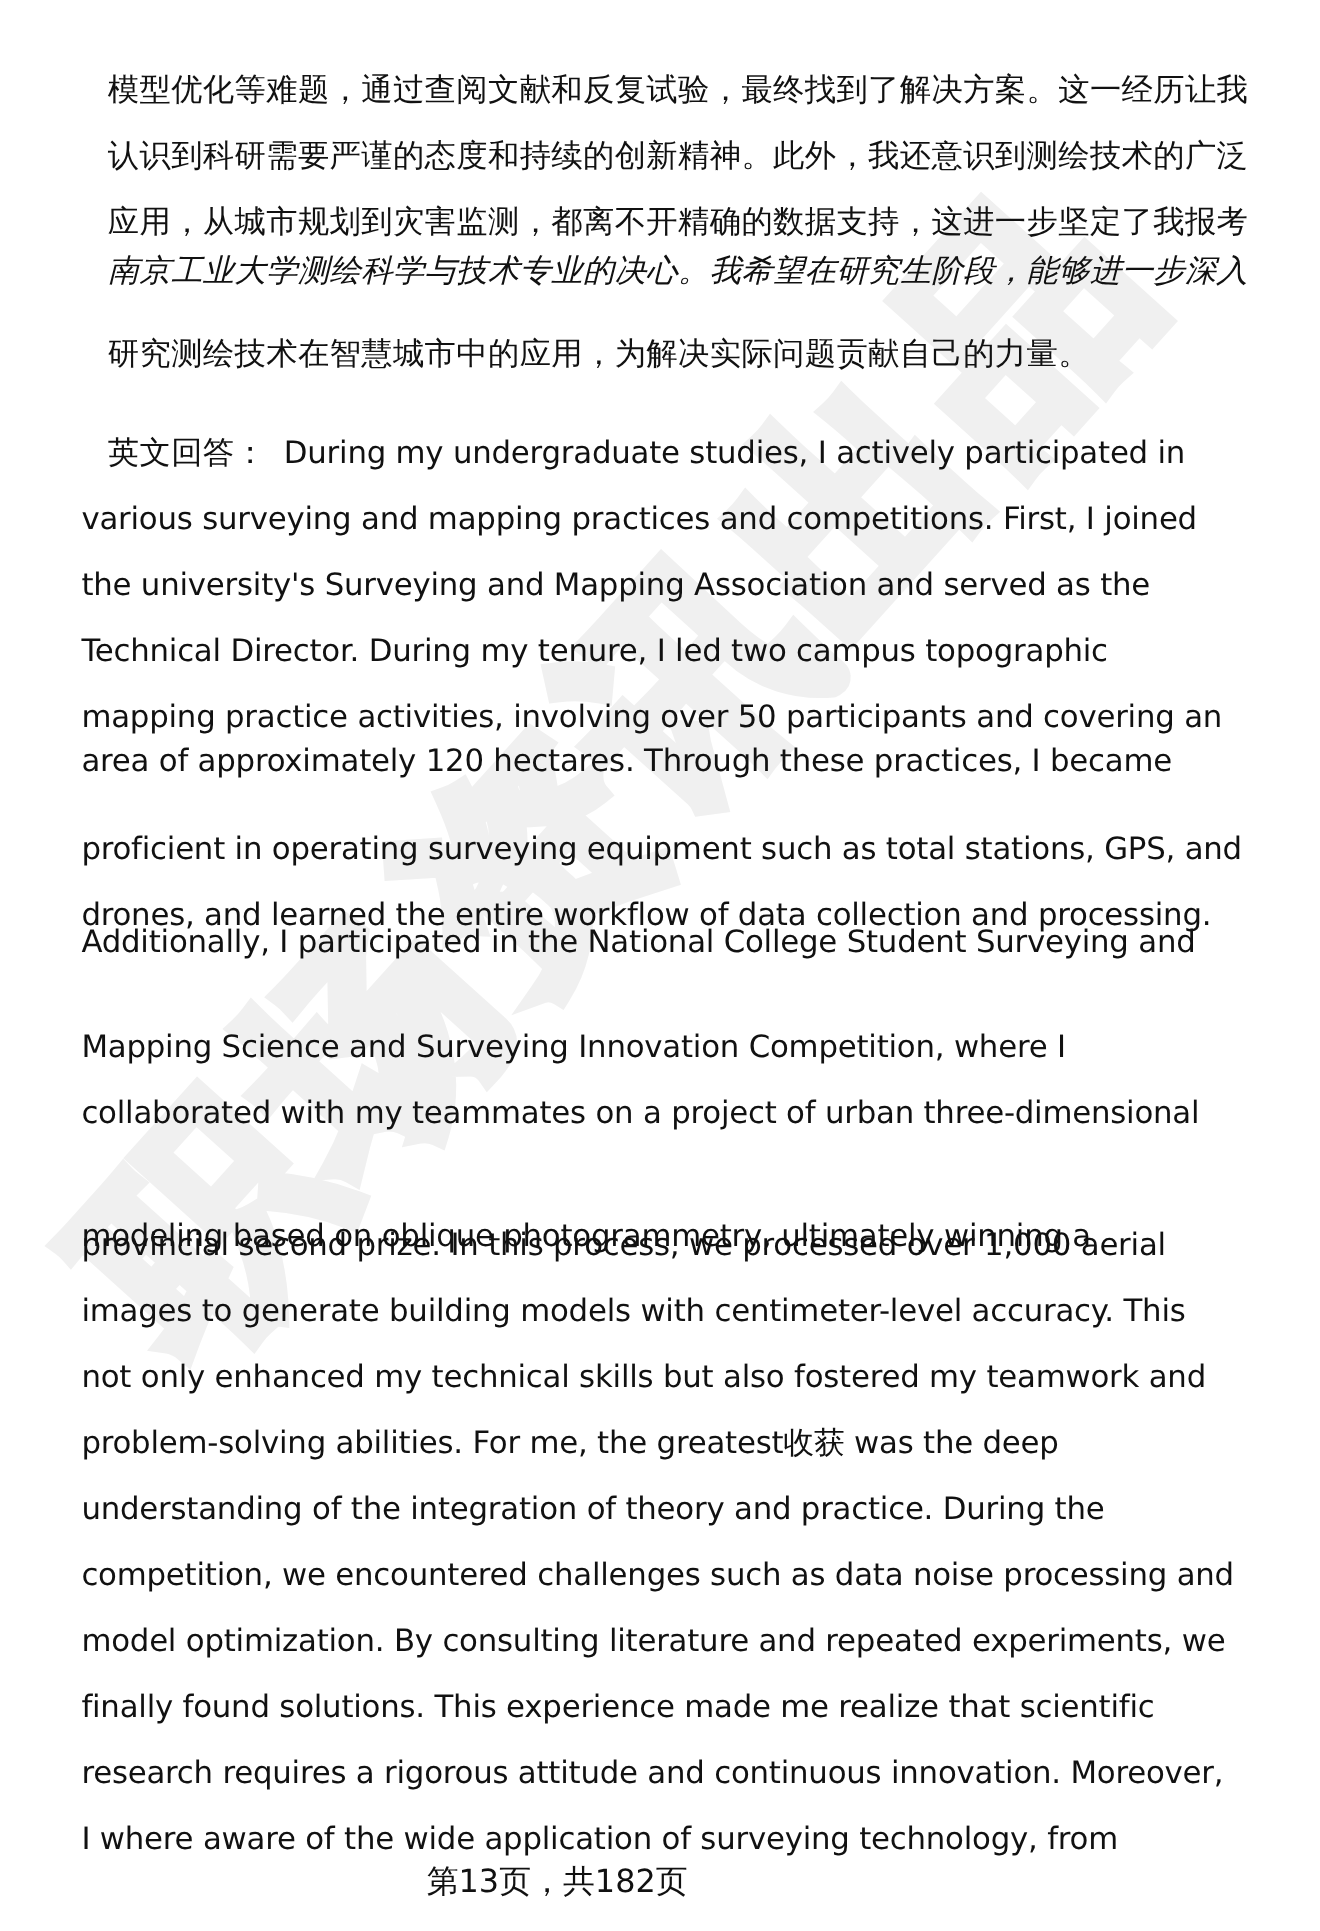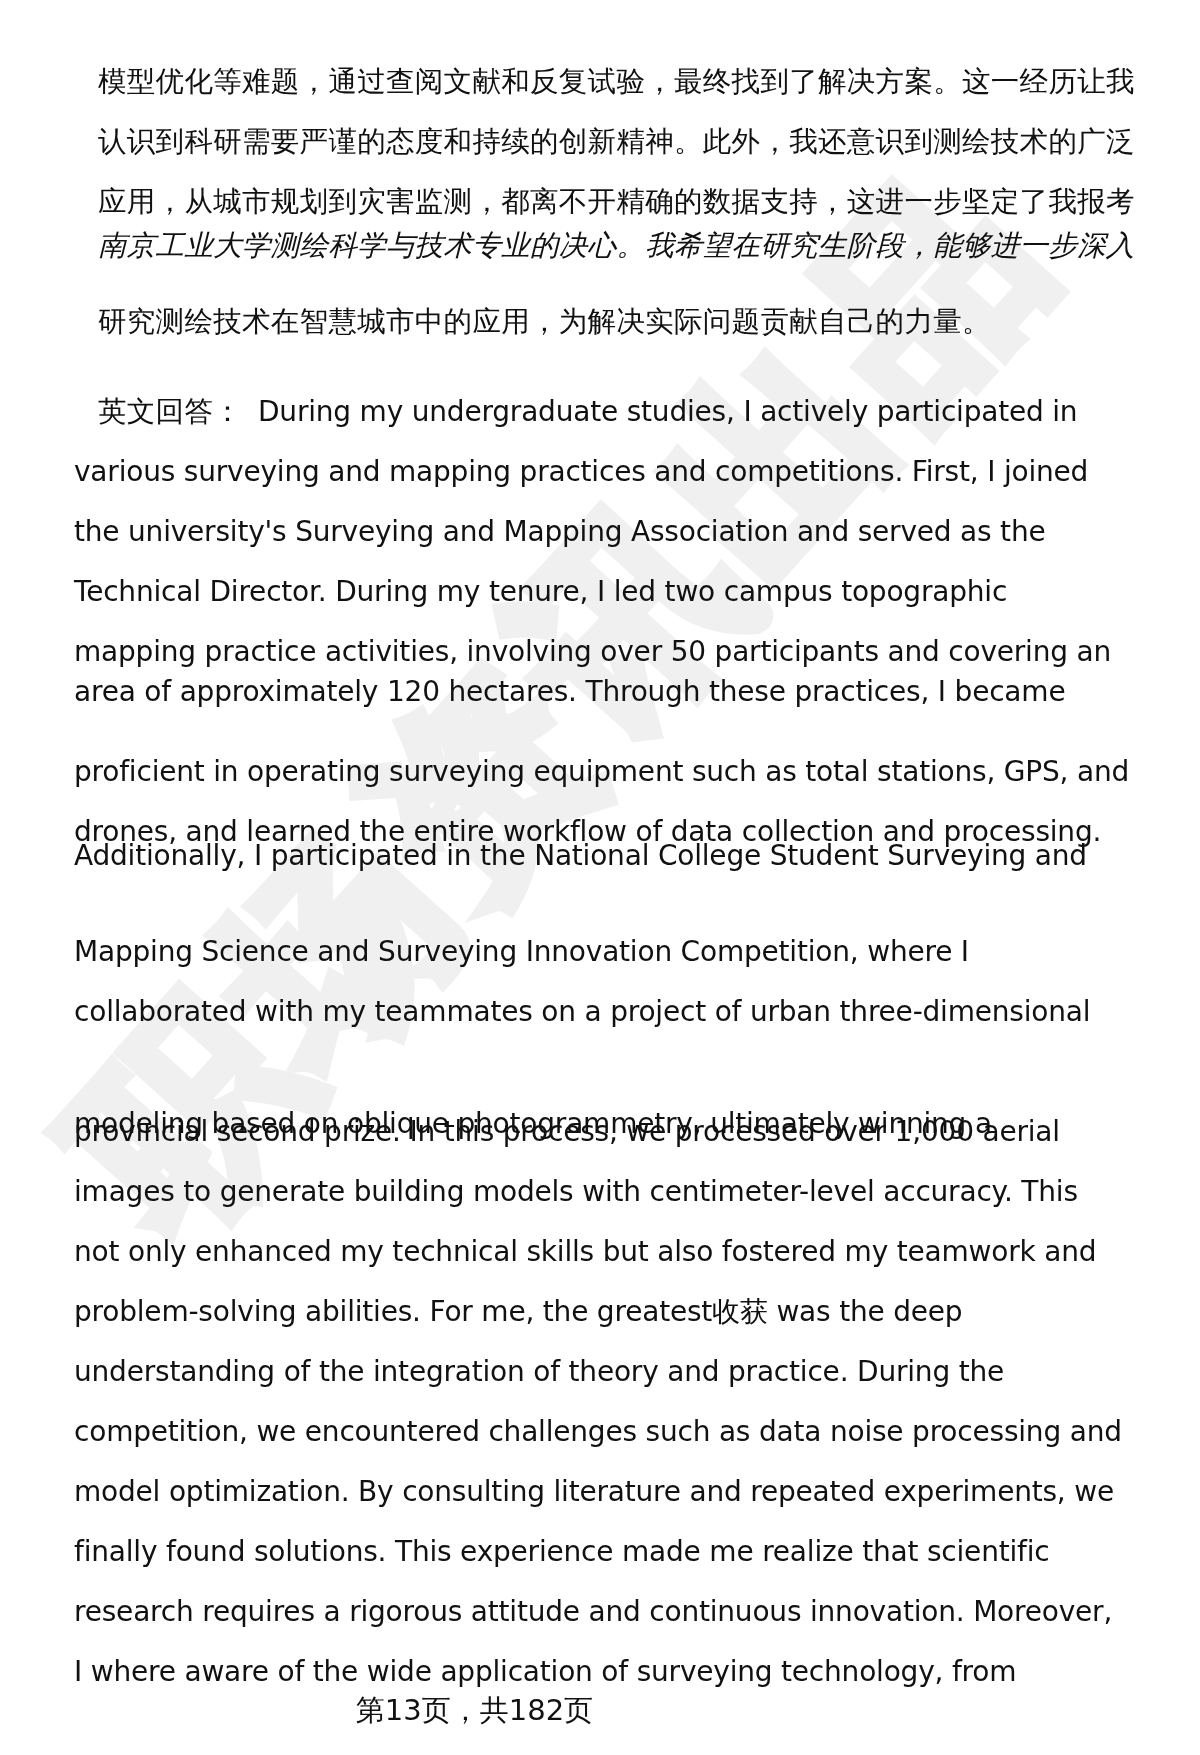--- a/index.html
+++ b/index.html
@@ -62,20 +62,21 @@
   }
   .footer {
     position: absolute;
     left: 0;
     width: 949px;
     top: 1690px;
     text-align: center;
     font-size: 29px;
     line-height: 40px;
     z-index: 1;
+    padding-left: 32px;
   }
 </style>
 </head>
 <body>
 
 <div class="page">
 
   <div class="watermark">职场资讯出品</div>
 
   <div>

